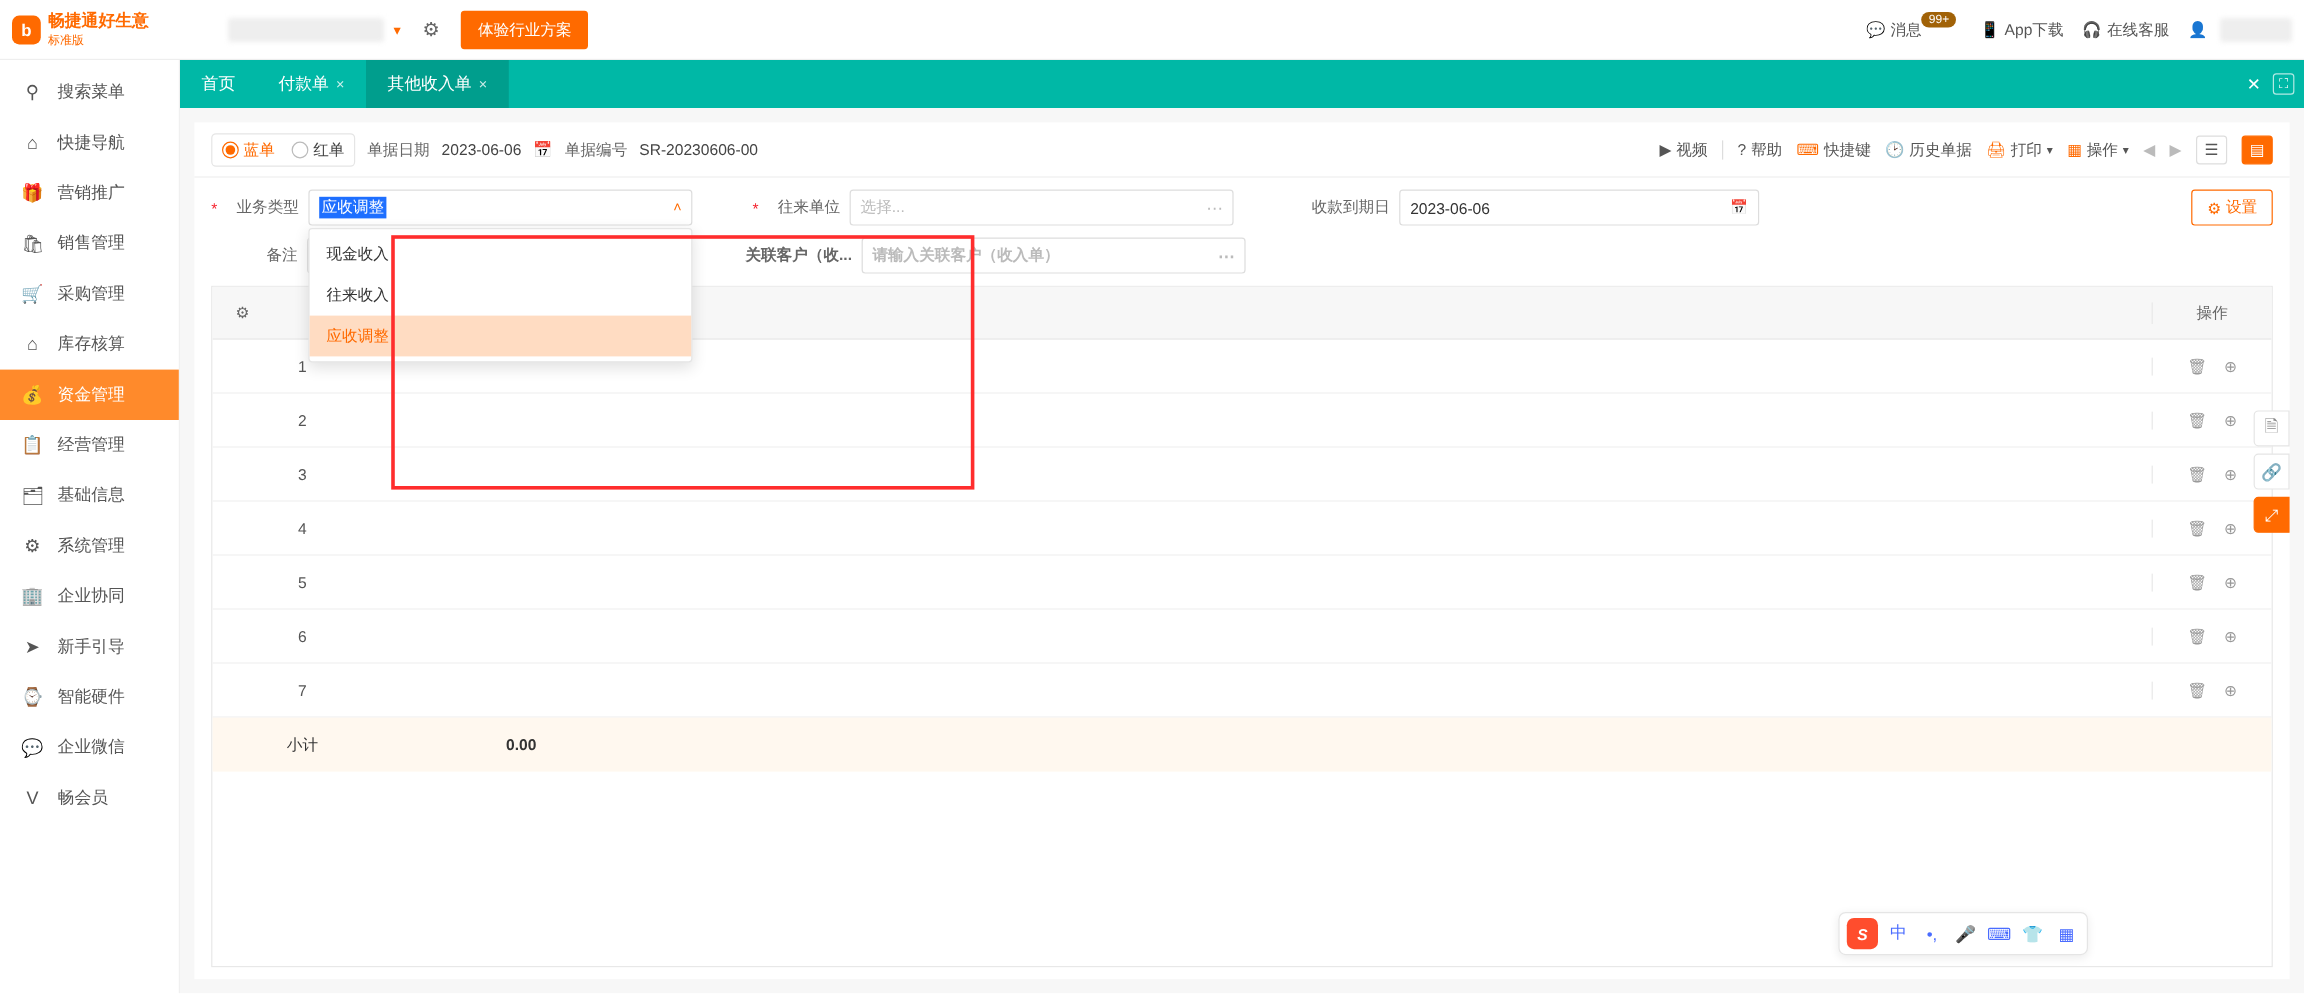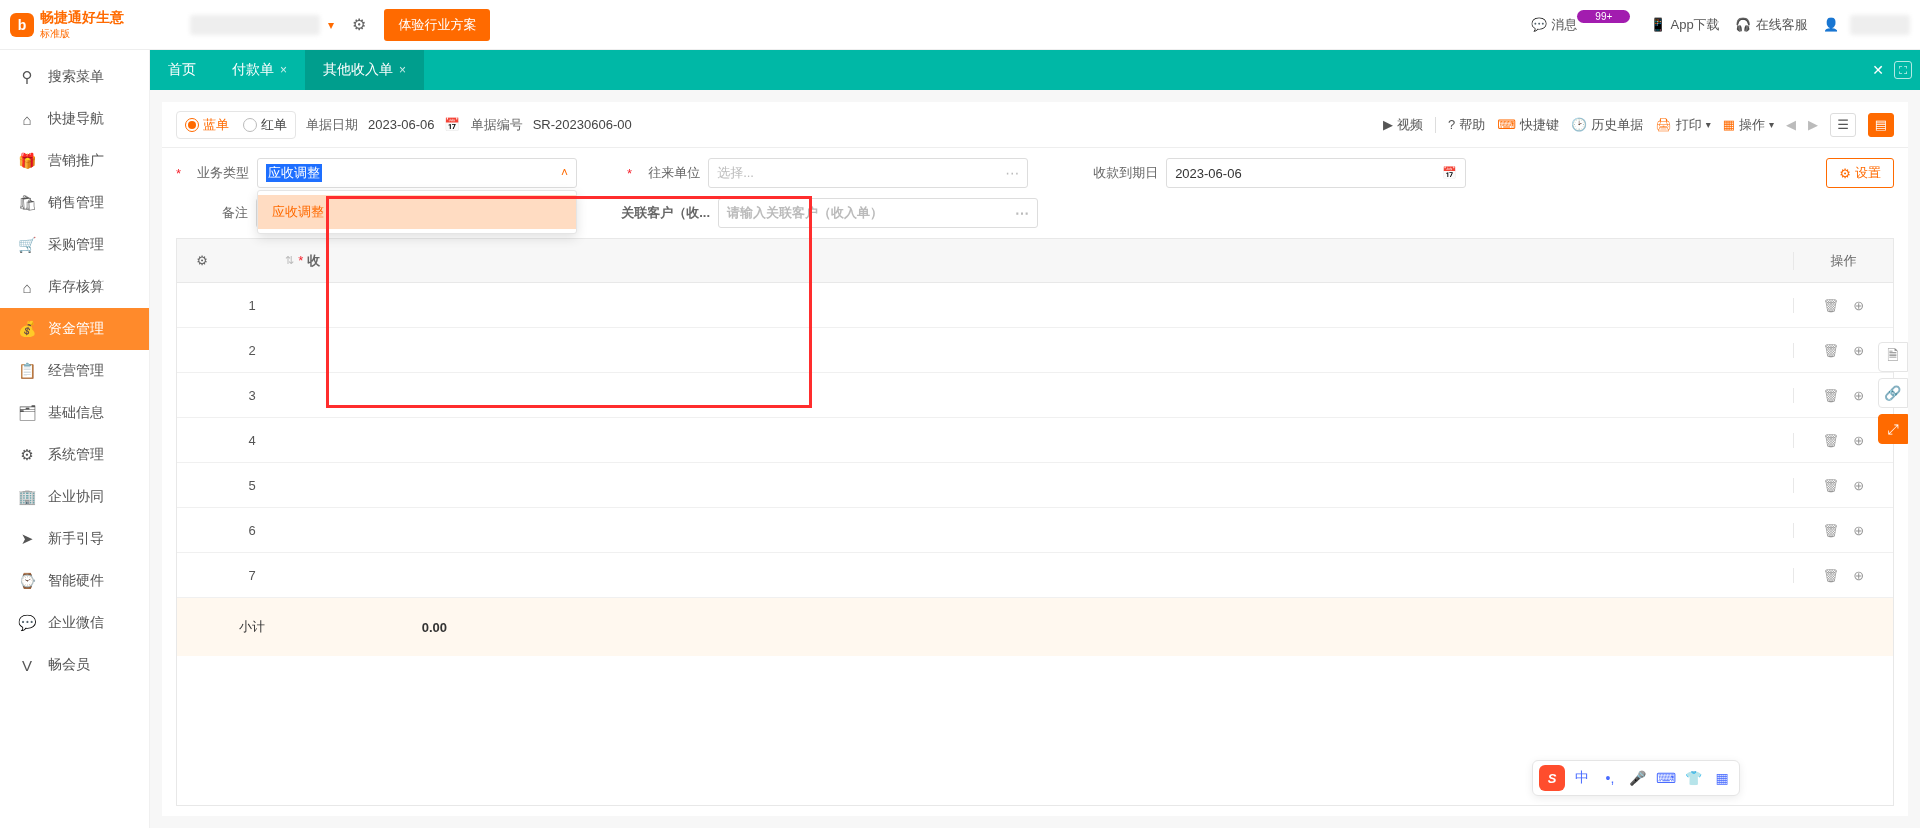--- a/index.html
+++ b/index.html
@@ -10,21 +10,21 @@
 .logo-icon { width: 24px; height: 24px; background: #ff6a00; border-radius: 6px; display: flex; align-items: center; justify-content: center; color: #fff; font-weight: bold; font-size: 14px; margin-right: 6px; }
 .logo-text { font-size: 14px; color: #ff6a00; font-weight: 600; }
 .logo-sub { font-size: 10px; color: #ff6a00; }
 .org-select { display: flex; align-items: center; margin-left: 20px; color: #999; }
 .org-select .blur { width: 130px; height: 20px; background: #eee; border-radius: 3px; filter: blur(2px); }
 .org-select .chev { color: #ff6a00; margin-left: 8px; font-size: 12px; }
 .gear { margin-left: 18px; color: #666; font-size: 16px; cursor: pointer; }
 .trial-btn { margin-left: 18px; background: #ff6a00; color: #fff; border: none; padding: 7px 14px; border-radius: 3px; font-size: 13px; cursor: pointer; }
 .topbar-right { margin-left: auto; display: flex; align-items: center; gap: 16px; color: #555; font-size: 13px; }
 .topbar-right .item { display: flex; align-items: center; gap: 4px; cursor: pointer; }
-.badge { background: #a21caf; color: #fff; font-size: 10px; padding: 1px 18px; border-radius: 10px; position: relative; top: -8px; left: -4px; }
+.badge { background: #a16207; color: #fff; font-size: 10px; padding: 1px 6px; border-radius: 10px; position: relative; top: -8px; left: -4px; }
 .avatar-blur { width: 60px; height: 20px; background: #eee; border-radius: 3px; filter: blur(2px); margin-left: 6px; }
 .main { flex: 1; display: flex; overflow: hidden; }
 .sidebar { width: 150px; background: #fff; border-right: 1px solid #f0f0f0; padding-top: 6px; }
 .sidebar .navitem { display: flex; align-items: center; padding: 12px 18px; color: #555; cursor: pointer; font-size: 14px; gap: 12px; }
 .sidebar .navitem.active { background: #ff8a2b; color: #fff; }
 .sidebar .navitem .ic { width: 18px; text-align: center; font-size: 15px; }
 .content { flex: 1; display: flex; flex-direction: column; background: #f7f7f7; position: relative; }
 .tabs { height: 40px; background: #00b8a6; display: flex; align-items: stretch; color: #fff; }
 .tabs .tab { padding: 0 18px; display: flex; align-items: center; gap: 6px; font-size: 14px; cursor: pointer; }
 .tabs .tab.active { background: #009e8d; }
@@ -63,21 +63,21 @@
 .table-wrap { flex: 1; padding: 0 14px 10px; display: flex; flex-direction: column; overflow: hidden; }
 .grid { flex: 1; border: 1px solid #e8e8e8; display: flex; flex-direction: column; overflow: hidden; background:#fff; }
 .grid .ghead { height: 44px; background: #f7f7f7; border-bottom: 1px solid #e8e8e8; display: flex; align-items: center; color: #666; font-size: 13px; }
 .col-gear { width: 50px; text-align: center; }
 .col-idx { width: 50px; text-align: center; }
 .col-acc { flex: 1; padding-left: 8px; display:flex; align-items:center; gap:4px;}
 .col-ops { width: 100px; text-align: center; border-left: 1px solid #e8e8e8; }
 .grid .grow { height: 45px; display: flex; align-items: center; border-bottom: 1px solid #f0f0f0; font-size: 13px; color: #555; }
 .grid .grow .col-ops { display: flex; align-items: center; justify-content: center; gap: 14px; color: #999; }
 .grid .grow .col-ops span { cursor: pointer; }
-.grid .gfoot { height: 58px; background: #fff8ef; display: flex; align-items: center; font-size: 13px; color: #333; }
+.grid .gfoot { height: 45px; background: #fff8ef; display: flex; align-items: center; font-size: 13px; color: #333; }
 .grid .gfoot .col-idx { font-weight: 400; }
 .grid .gfoot .amt { width: 180px; text-align: right; padding-right: 10px; font-weight: bold; }
 .highlight-box { position: absolute; border: 3px solid #ff2d2d; pointer-events: none; z-index: 200; }
 .right-rail { position: absolute; right: 0; top: 240px; display: flex; flex-direction: column; gap: 6px; }
 .right-rail .rbtn { width: 30px; height: 30px; background: #fff; border: 1px solid #e5e5e5; border-radius: 4px 0 0 4px; display: flex; align-items: center; justify-content: center; color: #888; cursor: pointer; font-size: 14px; }
 .right-rail .rbtn.active { background: #ff6a00; color: #fff; border-color: #ff6a00; }
 .ime-bar { position: fixed; right: 180px; bottom: 32px; display: flex; align-items: center; gap: 6px; background: #fff; padding: 4px 6px; border: 1px solid #e5e5e5; border-radius: 6px; box-shadow: 0 2px 8px rgba(0,0,0,.08); }
 .ime-bar .slogo { width: 26px; height: 26px; background: #ff4d2d; color: #fff; border-radius: 6px; display: flex; align-items: center; justify-content: center; font-weight: bold; font-style: italic; }
 .ime-bar .ime { width: 22px; height: 22px; display: flex; align-items: center; justify-content: center; font-size: 14px; color: #4a6cff; }
 </style>
@@ -259,20 +259,22 @@
         <div class="form-row">
           <div class="field">
             <span class="req">*</span>
             <span class="flabel">业务类型</span>
             <div class="fcontrol">
               <div class="sel-input sel-val">
                 <span class="valtext">应收调整</span>
                 <span class="chev2">˄</span>
               </div>
               <div class="dropdown" id="biz-dropdown">
+                  <div class="opt">现金收入</div>
+                  <div class="opt">往来收入</div>
                   <div class="opt highlight">应收调整</div>
                 </div>
             </div>
           </div>
 
           <div class="field" style="margin-left:30px;">
             <span class="req">*</span>
             <span class="flabel">往来单位</span>
             <div class="sel-input inputlike">
               <span>选择...</span>

